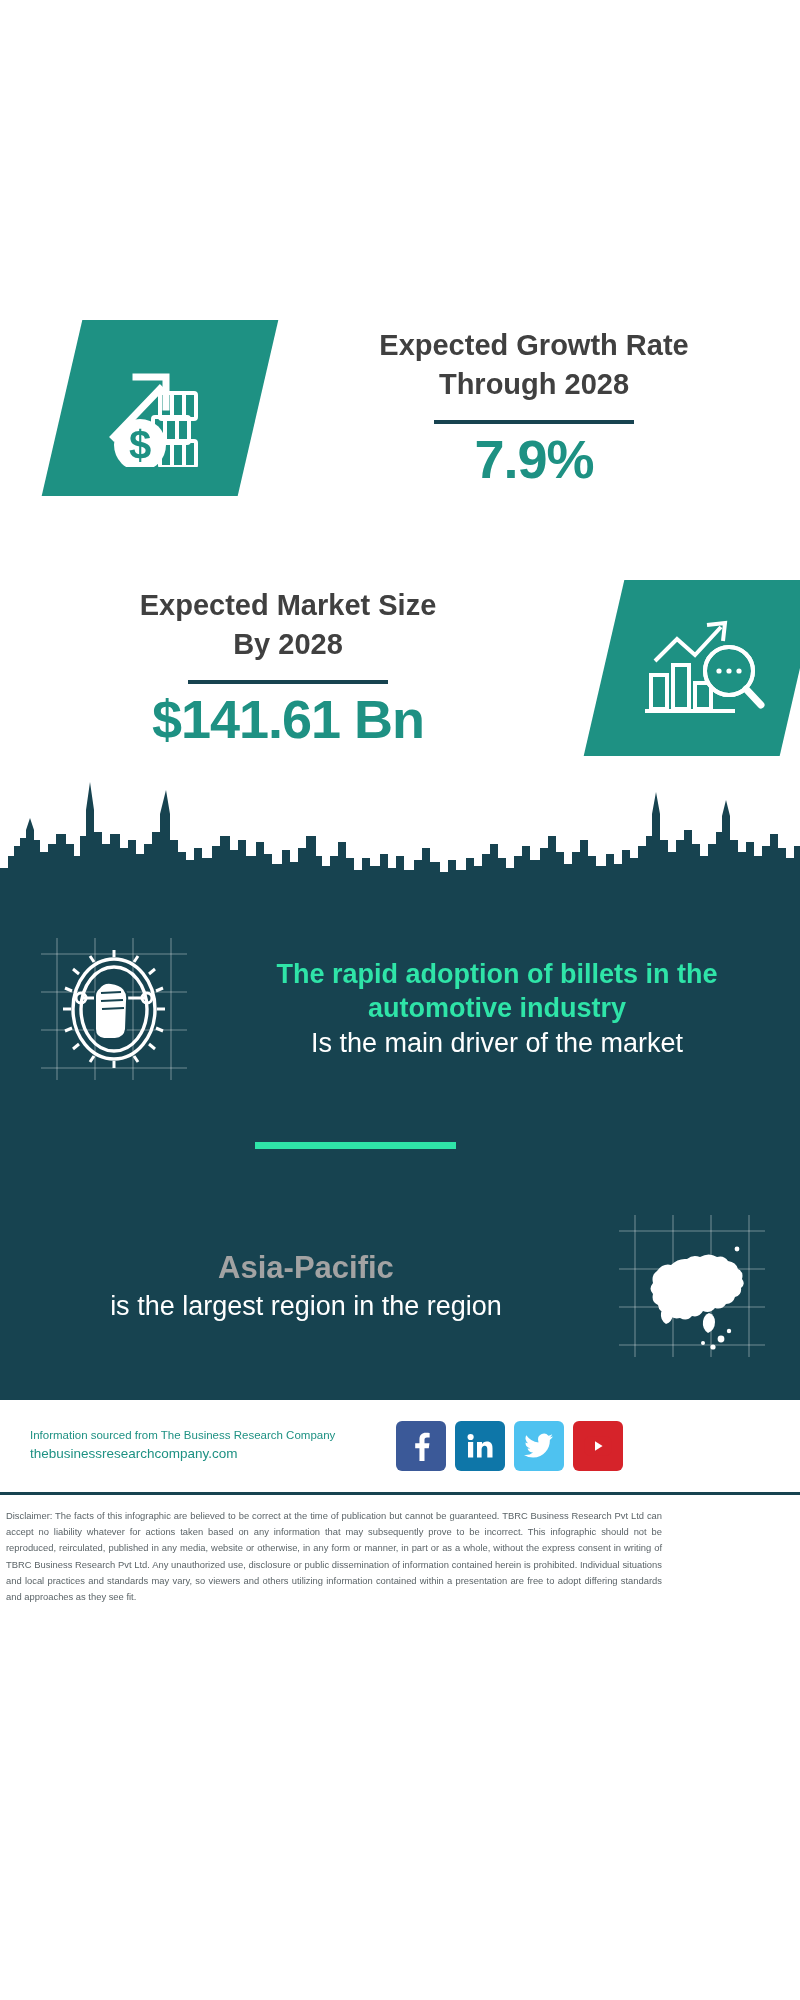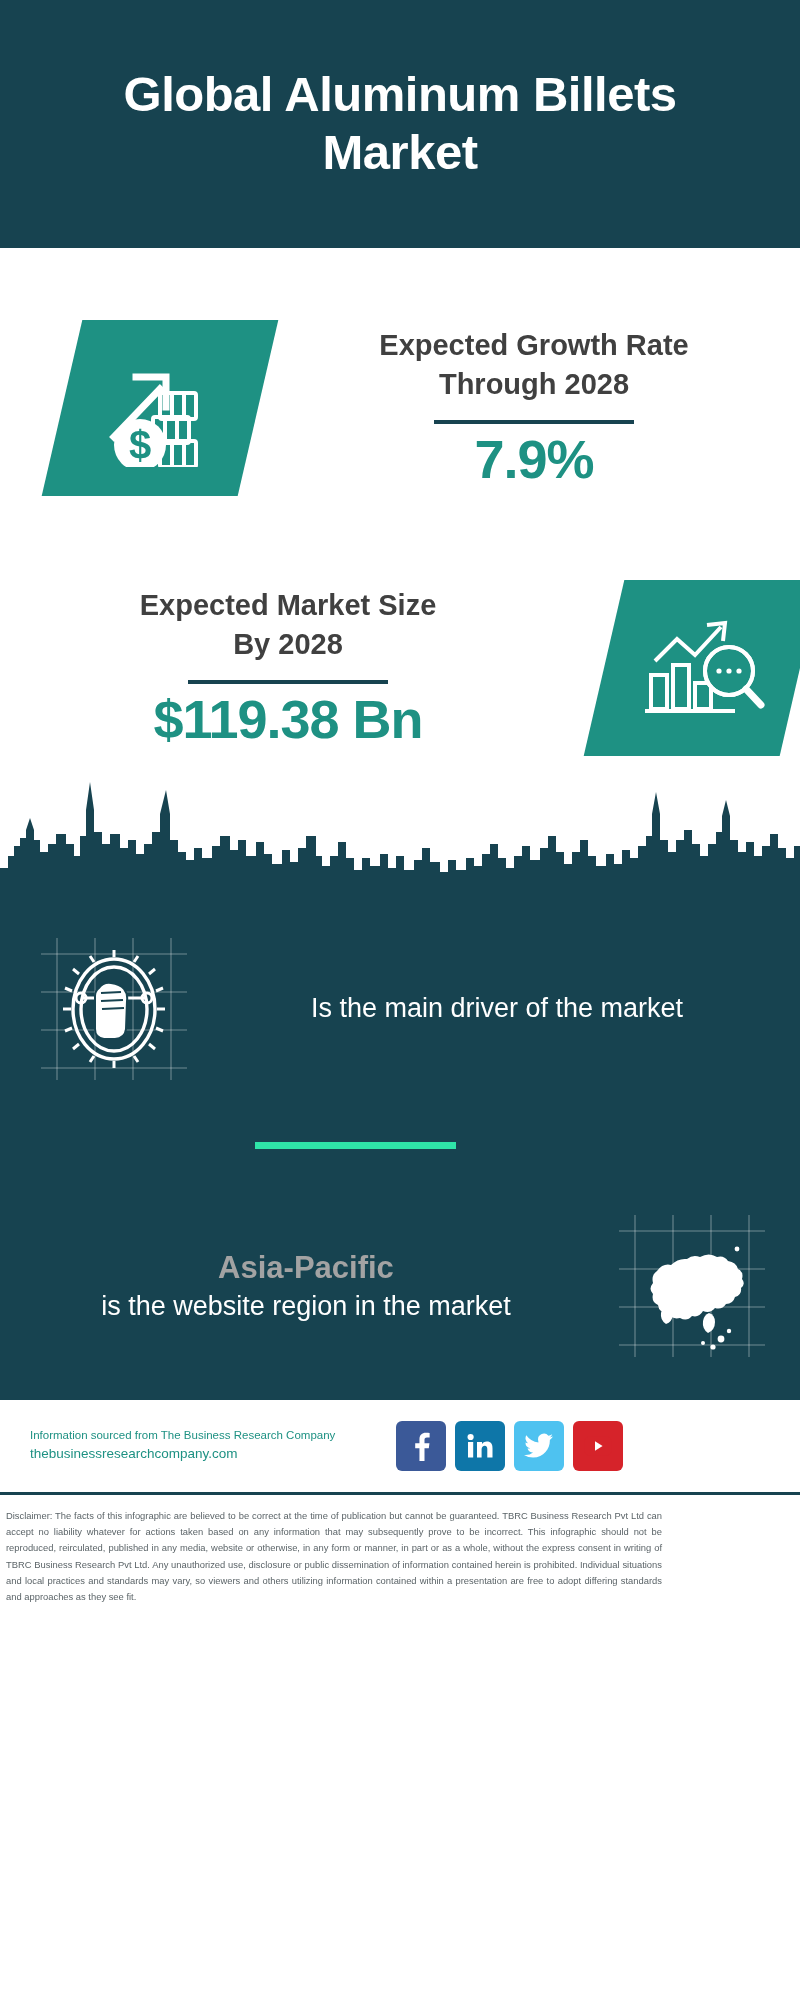--- a/index.html
+++ b/index.html
@@ -242,23 +242,20 @@
     font-size: 9.4px;
     line-height: 1.72;
     text-align: justify;
   }
 </style>
 </head>
 <body>
 
 <div id="page">
 
-  <div class="header">
-    <div class="header-title">Global Aluminum Billets Market</div>
-  </div>
 
   <div class="white-area">
 
     <div class="stat-row stat-row-1">
       <div class="icon-plate plate-left">
         <div class="icon-inner">
           <svg width="120" height="118" viewBox="0 0 120 118" fill="none">
 
             <path d="M14 88 L60 40" stroke="#ffffff" stroke-width="7" stroke-linecap="square"></path>
             <path d="M36 28 L66 28 L66 58" stroke="#ffffff" stroke-width="7" fill="none" stroke-linecap="square"></path>
@@ -284,21 +281,21 @@
         <div class="stat-label">Expected Growth Rate Through 2028</div>
         <div class="stat-rule"></div>
         <div class="stat-value">7.9%</div>
       </div>
     </div>
 
     <div class="stat-row stat-row-2">
       <div class="stat-text row2-text">
         <div class="stat-label">Expected Market Size By 2028</div>
         <div class="stat-rule"></div>
-        <div class="stat-value">$119.38 Bn</div>
+        <div class="stat-value">$141.61 Bn</div>
       </div>
       <div class="icon-plate plate-right">
         <div class="icon-inner">
           <svg width="126" height="110" viewBox="0 0 126 110" fill="none" stroke="#ffffff" stroke-width="4">
 
             <polyline points="16,48 38,26 56,42 82,14" fill="none"></polyline>
             <path d="M68 12 L86 10 L84 28" fill="none"></path>
 
             <rect x="12" y="62" width="16" height="34"></rect>
             <rect x="34" y="52" width="16" height="44"></rect>
@@ -374,30 +371,31 @@
             <path d="M60 52 q4 -6 12 -5 q9 1 13 6 q4 5 3 12 l-1 28 q-1 9 -11 10 l-11 0 q-9 -1 -9 -10 l0 -33 q0 -5 4 -8 Z"></path>
           </g>
           <g stroke="#174350" stroke-width="1.8" fill="none">
             <line x1="62" y1="57" x2="82" y2="56"></line>
             <line x1="62" y1="65" x2="84" y2="64"></line>
             <line x1="63" y1="73" x2="85" y2="72"></line>
           </g>
         </svg>
       </div>
       <div class="fact-text">
+        <span class="fact-highlight">The rapid adoption of billets in the automotive industry</span>
         <span class="fact-normal">Is the main driver of the market</span>
       </div>
     </div>
 
     <div class="green-divider"></div>
 
     <div class="fact-row fact-row-2">
       <div class="fact-text">
         <span class="fact-highlight-lg">Asia-Pacific</span>
-        <span class="fact-normal">is the website region in the market</span>
+        <span class="fact-normal">is the largest region in the region</span>
       </div>
       <div class="fact-icon fact-icon-right">
         <svg width="150" height="146" viewBox="0 0 150 146">
           <g stroke="#ffffff" stroke-opacity="0.26" stroke-width="1.6" fill="none">
             <line x1="18" y1="2" x2="18" y2="144"></line>
             <line x1="56" y1="2" x2="56" y2="144"></line>
             <line x1="94" y1="2" x2="94" y2="144"></line>
             <line x1="132" y1="2" x2="132" y2="144"></line>
             <line x1="2" y1="18" x2="148" y2="18"></line>
             <line x1="2" y1="56" x2="148" y2="56"></line>

